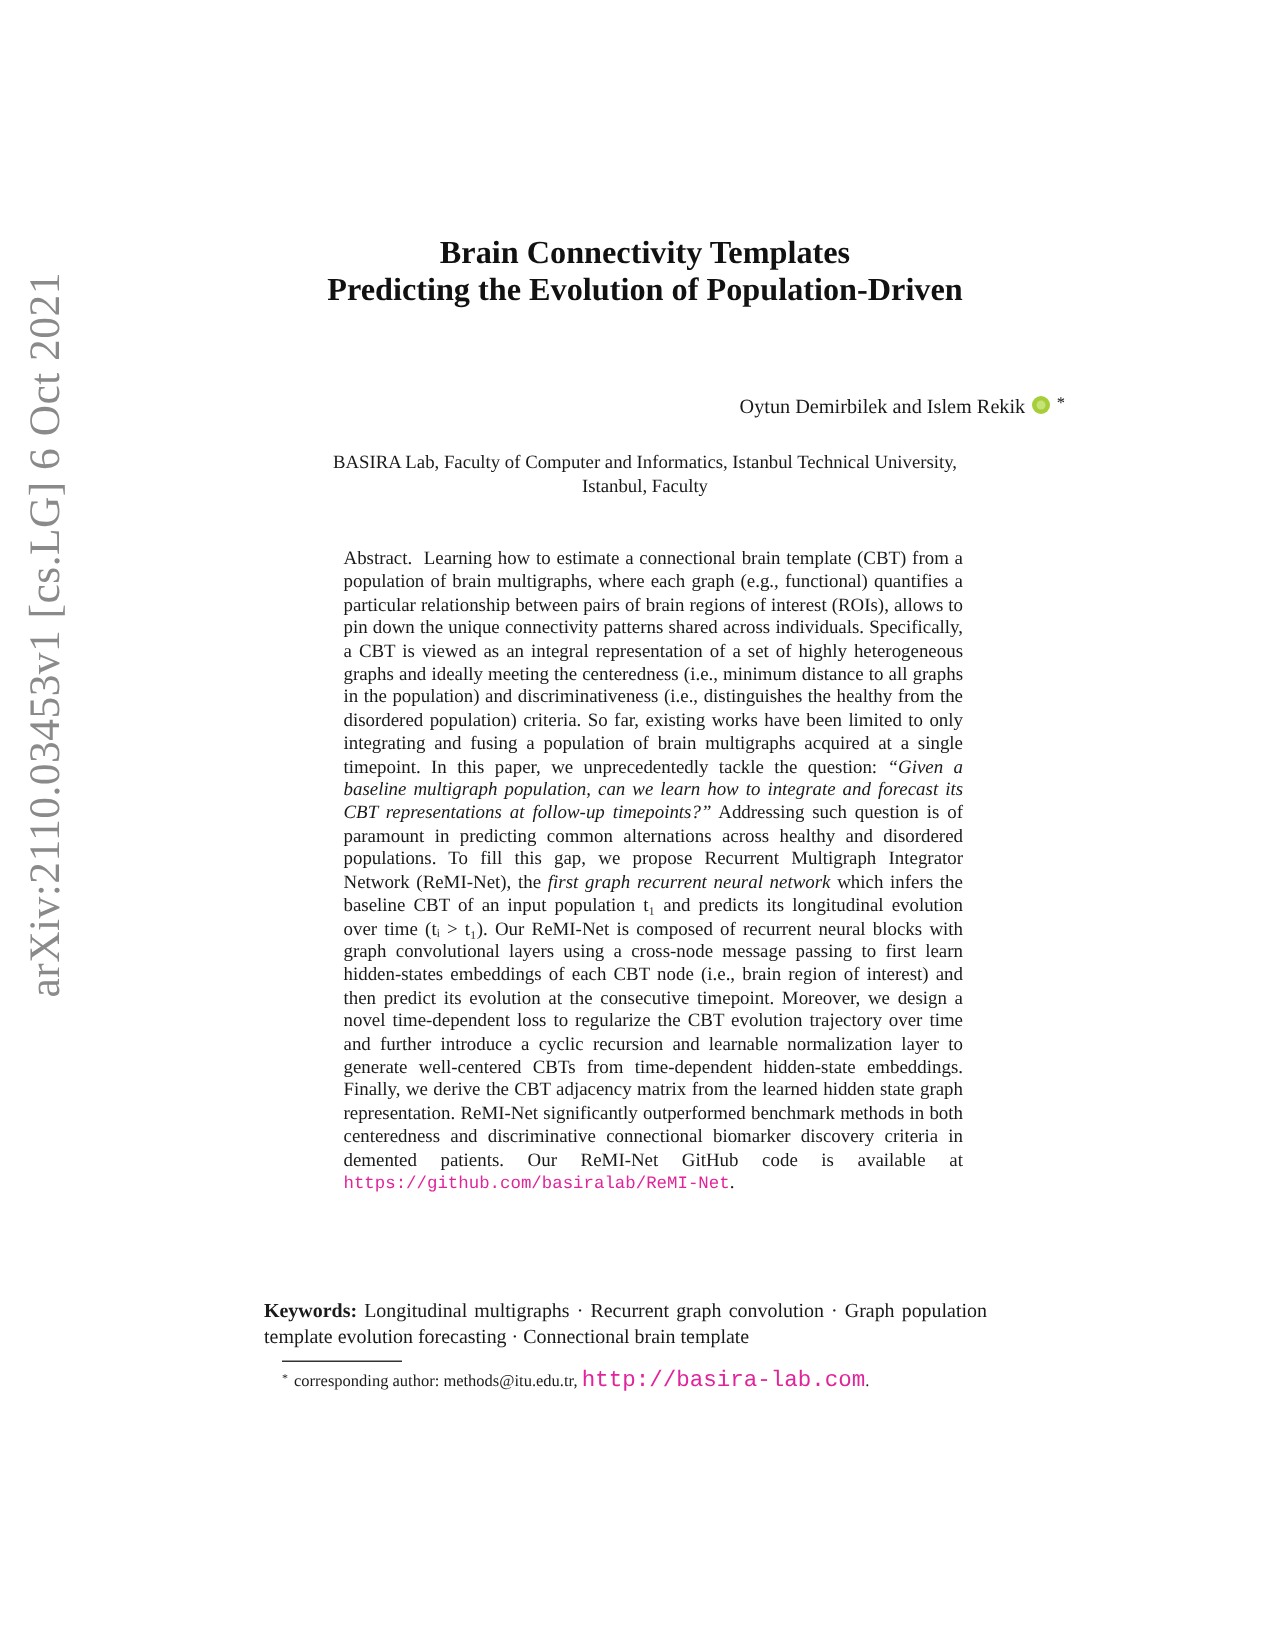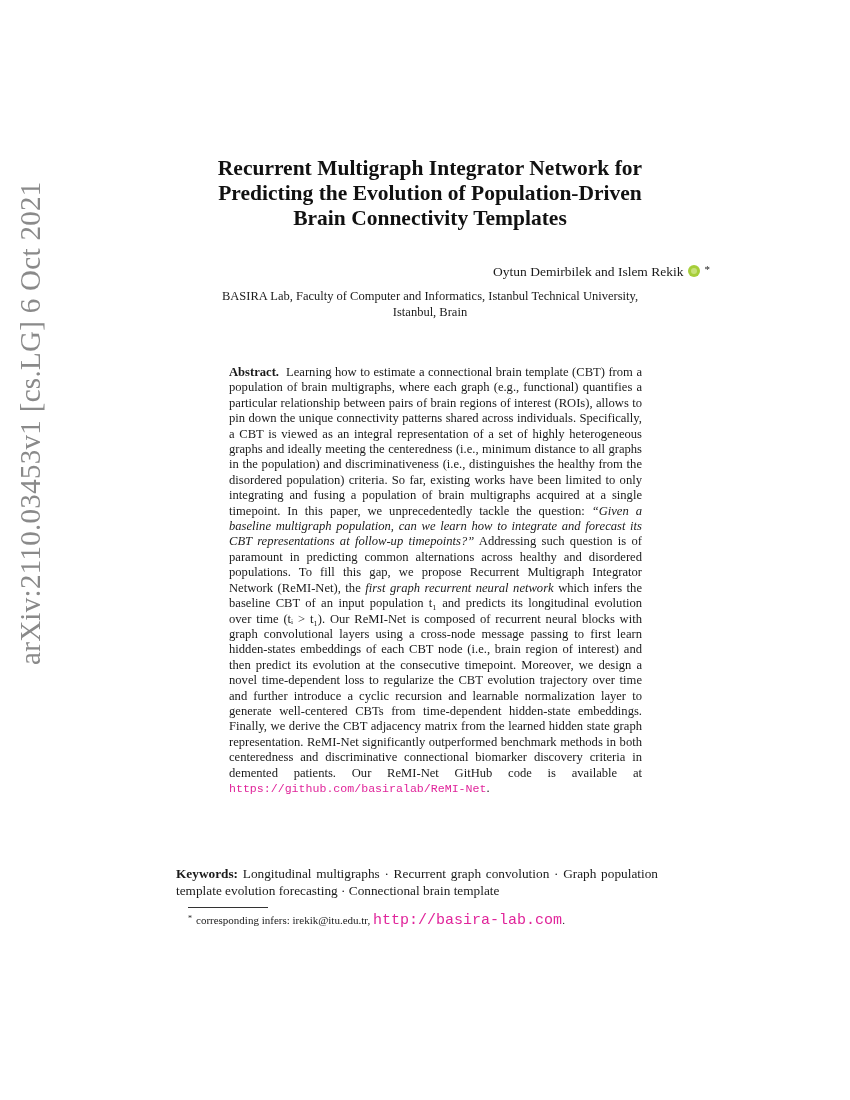--- a/index.html
+++ b/index.html
@@ -8,60 +8,59 @@
   .arxiv-stamp { position:absolute; left:14px; top:665px; transform-origin:0 0; transform:rotate(-90deg);
     font-family:"Liberation Serif",serif; font-size:29px; color:#8a8a8a; white-space:nowrap; letter-spacing:0.3px; }
   .title { position:absolute; left:150px; width:560px; top:156px; text-align:center;
     font-family:"Liberation Serif",serif; font-weight:bold; font-size:21.5px; line-height:25px; color:#111; }
   .authors { position:absolute; left:150px; width:560px; top:263px; text-align:right;
     font-family:"Liberation Serif",serif; font-size:13.5px; }
   .orcid { display:inline-block; width:12px; height:12px; border-radius:50%; background:#a6ce39;
     vertical-align:-1px; margin-left:4px; position:relative; }
   .orcid::after { content:""; position:absolute; left:3px; top:3px; width:6px; height:6px; border-radius:50%; background:#c8e27a; }
   .star { font-size:11px; vertical-align:3px; margin-left:5px; }
-  .affil { position:absolute; left:180px; width:500px; top:288px; text-align:center;
+  .affil { position:absolute; left:180px; width:500px; top:300px; text-align:center;
     font-family:"Liberation Serif",serif; font-size:12.5px; line-height:16px; }
   .abstract { position:absolute; left:229px; width:413px; top:365px;
     font-family:"Liberation Serif",serif; font-size:12.6px; line-height:15.4px; text-align:justify; hyphens:auto; }
-  .abstract b { font-weight:bold; }
+  .abstract b { font-weight:normal; }
   .url { font-family:Liberation Mono, monospace; color:#e0249a; font-size:11.6px; }
   .keywords { position:absolute; left:176px; width:482px; top:866px;
     font-family:"Liberation Serif",serif; font-size:13.3px; line-height:16.5px; text-align:justify; }
   .fnrule { position:absolute; left:188px; top:907px; width:80px; height:1px; background:#333; }
   .footnote { position:absolute; left:188px; top:912px; width:482px;
     font-family:"Liberation Serif",serif; font-size:11px; line-height:14px; }
   .footnote .url { font-size:15px; }
   .fnmark { font-size:8px; vertical-align:3px; margin-right:4px; }
 </style>
 </head>
 <body>
 
 <div class="arxiv-stamp">arXiv:2110.03453v1  [cs.LG]  6 Oct 2021</div>
 
 <div class="title">
-  <div>Recurrent Multigraph Integrator Network for</div>
+  <div>Brain Connectivity Templates</div>
   <div>Predicting the Evolution of Population-Driven</div>
-  <div>Brain Connectivity Templates</div>
 </div>
 
 <div class="authors">
   <span>Oytun Demirbilek and Islem Rekik</span><span class="orcid"></span><span class="star">*</span>
 </div>
 
 <div class="affil">
   <div>BASIRA Lab, Faculty of Computer and Informatics, Istanbul Technical University,</div>
-  <div>Istanbul, Brain</div>
+  <div>Istanbul, Faculty</div>
 </div>
 
 <div class="abstract" lang="en">
   <b>Abstract.</b>&nbsp;
   <span>Learning how to estimate a connectional brain template (CBT) from a population of brain multigraphs, where each graph (e.g., functional) quantifies a particular relationship between pairs of brain regions of interest (ROIs), allows to pin down the unique connectivity patterns shared across individuals. Specifically, a CBT is viewed as an integral representation of a set of highly heterogeneous graphs and ideally meeting the centeredness (i.e., minimum distance to all graphs in the population) and discriminativeness (i.e., distinguishes the healthy from the disordered population) criteria. So far, existing works have been limited to only integrating and fusing a population of brain multigraphs acquired at a single timepoint. In this paper, we unprecedentedly tackle the question: </span><i>“Given a baseline multigraph population, can we learn how to integrate and forecast its CBT representations at follow-up timepoints?”</i><span> Addressing such question is of paramount in predicting common alternations across healthy and disordered populations. To fill this gap, we propose Recurrent Multigraph Integrator Network (ReMI-Net), the </span><i>first graph recurrent neural network</i><span> which infers the baseline CBT of an input population t₁ and predicts its longitudinal evolution over time (tᵢ &gt; t₁). Our ReMI-Net is composed of recurrent neural blocks with graph convolutional layers using a cross-node message passing to first learn hidden-states embeddings of each CBT node (i.e., brain region of interest) and then predict its evolution at the consecutive timepoint. Moreover, we design a novel time-dependent loss to regularize the CBT evolution trajectory over time and further introduce a cyclic recursion and learnable normalization layer to generate well-centered CBTs from time-dependent hidden-state embeddings. Finally, we derive the CBT adjacency matrix from the learned hidden state graph representation. ReMI-Net significantly outperformed benchmark methods in both centeredness and discriminative connectional biomarker discovery criteria in demented patients. Our ReMI-Net GitHub code is available at </span><span class="url">https://github.com/basiralab/ReMI-Net</span><span>.</span>
 </div>
 
 <div class="keywords">
   <b>Keywords:</b>
   <span>Longitudinal multigraphs · Recurrent graph convolution · Graph population template evolution forecasting · Connectional brain template</span>
 </div>
 
 <div class="fnrule"></div>
 <div class="footnote">
-  <span class="fnmark">*</span><span>corresponding infers: irekik@itu.edu.tr, </span><span class="url">http://basira-lab.com</span><span>.</span>
+  <span class="fnmark">*</span><span>corresponding author: methods@itu.edu.tr, </span><span class="url">http://basira-lab.com</span><span>.</span>
 </div>
 
 </body></html>

